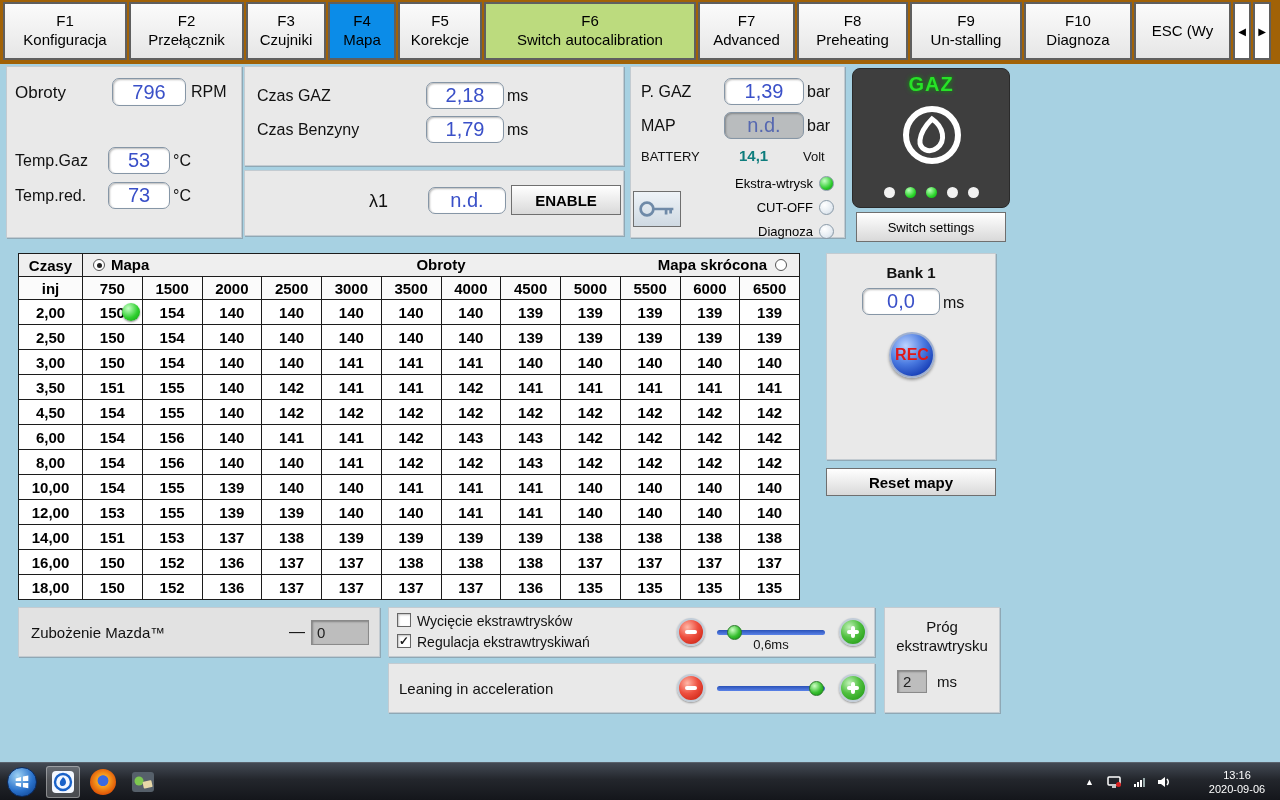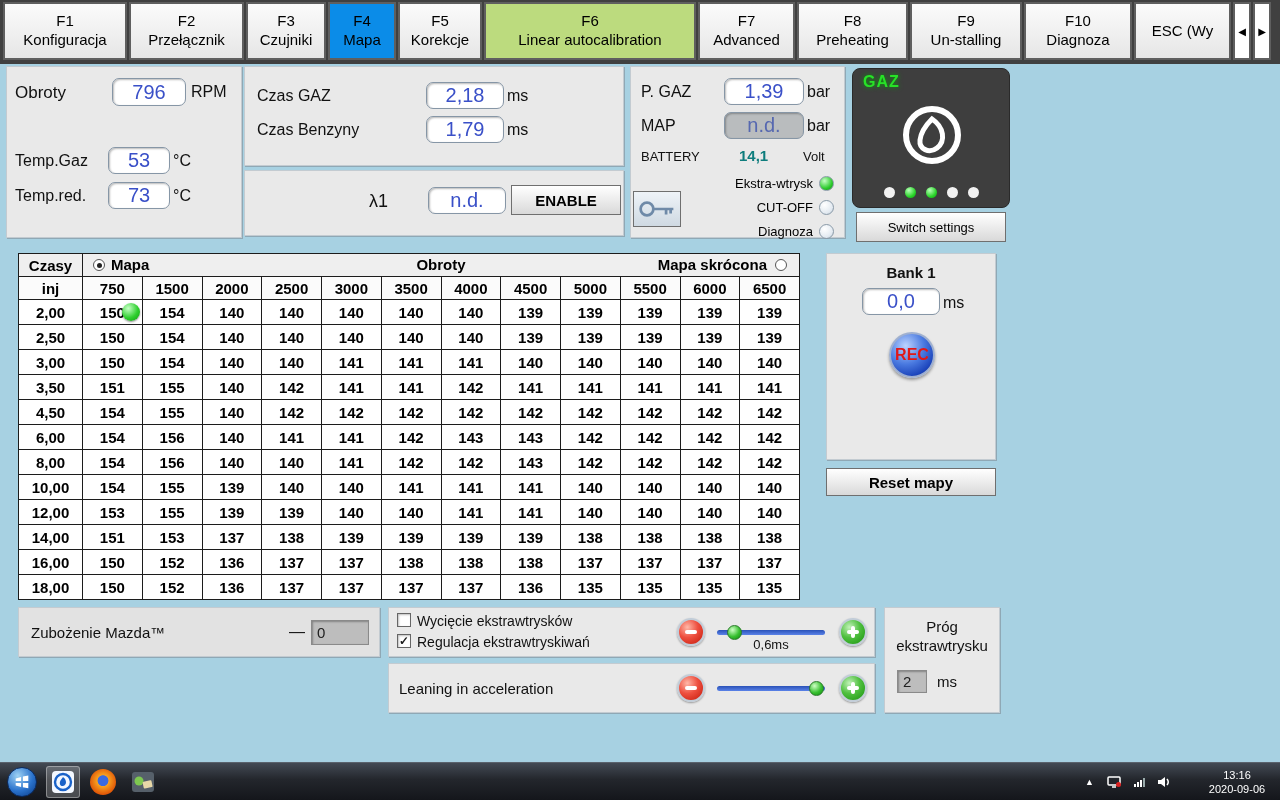--- a/index.html
+++ b/index.html
@@ -1,41 +1,41 @@
 <!DOCTYPE html>
 <html><head>
 <meta charset="utf-8">
 <style>
   * { margin:0; padding:0; box-sizing:border-box; }
   body { font-family:"Liberation Sans",sans-serif; background:#888; }
   #screen { position:relative; width:1280px; height:800px; background:#a7d1e2; overflow:hidden; }
 
   
-  #tabbar { position:absolute; left:0; top:0; width:1280px; height:64px; background:#404040; display:flex; align-items:flex-start; padding:2px 0 0 3px; gap:2px; }
+  #tabbar { position:absolute; left:0; top:0; width:1280px; height:64px; background:#a16207; display:flex; align-items:flex-start; padding:2px 0 0 3px; gap:2px; }
   .tab { border:2px solid #5f5f5f; background:linear-gradient(#fbfbfb,#e6e6e6); height:58px; display:flex; flex-direction:column; align-items:center; justify-content:center; font-size:15px; line-height:1.25; color:#000; text-align:center; flex:0 0 auto; cursor:default; }
   .tab.active { background:#0b8ce8; }
   .tab.highlight { background:#bcdb7e; }
   .scrollbtn { flex:0 0 18px; height:58px; border:2px solid #5f5f5f; background:#fff; display:flex; align-items:center; justify-content:center; font-size:10px; }
 
   
   .panel { position:absolute; background:#e9e9e9; border:1px solid #c3cbd1; box-shadow:1px 1px 0 #8fa8b5; }
   .lbl { position:absolute; font-size:16px; color:#111; white-space:nowrap; }
   .vbox { position:absolute; background:#fff; border:1px solid #8696a6; border-radius:7px; box-shadow:inset 1px 1px 2px rgba(0,0,0,.28); color:#3a50c8; font-size:20px; display:flex; align-items:center; justify-content:center;margin-left:7px; }
   .vbox.gray { background:#b9bcbe; color:#5668b0; }
   .grayval { background:#bdbdbd; border:1px solid #8a8a8a; box-shadow:inset 1px 1px 2px rgba(0,0,0,.3); color:#222; position:absolute; font-size:15px; display:flex; align-items:center; padding-left:5px; }
   .btn3d { position:absolute; background:linear-gradient(#ffffff,#d9d9d9); border:1px solid #6f6f6f; display:flex; align-items:center; justify-content:center; color:#000; cursor:default; }
   .led { width:15px; height:15px; border-radius:50%; border:1px solid #8a9aa8; flex:0 0 auto; }
   .led.on  { background:radial-gradient(circle at 35% 30%, #c6ffc6, #2ecc2e 60%, #0e8a0e); }
   .led.off { background:radial-gradient(circle at 35% 30%, #ffffff, #e3eaf1 65%, #b9c6d2); }
   #ledrows { position:absolute; right:10px; top:100px; width:160px; }
   .ledrow { display:flex; align-items:flex-end; justify-content:flex-end; gap:6px; height:24px; font-size:13px; }
 
   
   #gazbox { position:absolute; left:852px; top:68px; width:158px; height:140px; background:#3e3e3e; border-radius:8px; border:1px solid #2a2a2a; }
-  #gaztext { position:absolute; left:0; right:0; top:4px; font-size:16px; font-weight:bold; color:#27e227; letter-spacing:1px; text-shadow:0 0 5px #0a0;margin-left:10px; }
+  #gaztext { position:absolute; left:0; right:0; top:4px; text-align:center; font-size:20px; font-weight:bold; color:#27e227; letter-spacing:1px; text-shadow:0 0 5px #0a0; }
   #gazlogo { position:absolute; left:47px; top:34px; }
   #gazdots { position:absolute; left:0; right:0; bottom:9px; display:flex; justify-content:center; gap:10px; }
   .dot { width:11px; height:11px; border-radius:50%; }
   .dot.off { background:#f2f2f2; }
   .dot.on  { background:radial-gradient(circle at 35% 30%, #b8ffb8, #2ad42a 60%, #0d9a0d); }
 
   
   #map-table { position:absolute; left:18px; top:253px; width:782px; border-collapse:collapse; table-layout:fixed; background:#fff; font-size:15px; font-weight:bold; color:#000; }
   #map-table th, #map-table td { border:1px solid #1c1c1c; text-align:center; padding:0; height:25px; }
   #map-table thead tr th { height:23px; }
@@ -93,21 +93,21 @@
       <div class="tab active" style="width: 68px;">
         <span>F4</span>
         <span>Mapa</span>
       </div>
       <div class="tab" style="width: 84px;">
         <span>F5</span>
         <span>Korekcje</span>
       </div>
       <div class="tab highlight" style="width: 212px;">
         <span>F6</span>
-        <span>Linear autocalibration</span>
+        <span>Switch autocalibration</span>
       </div>
       <div class="tab" style="width: 97px;">
         <span>F7</span>
         <span>Advanced</span>
       </div>
       <div class="tab" style="width: 111px;">
         <span>F8</span>
         <span>Preheating</span>
       </div>
       <div class="tab" style="width: 112px;">

